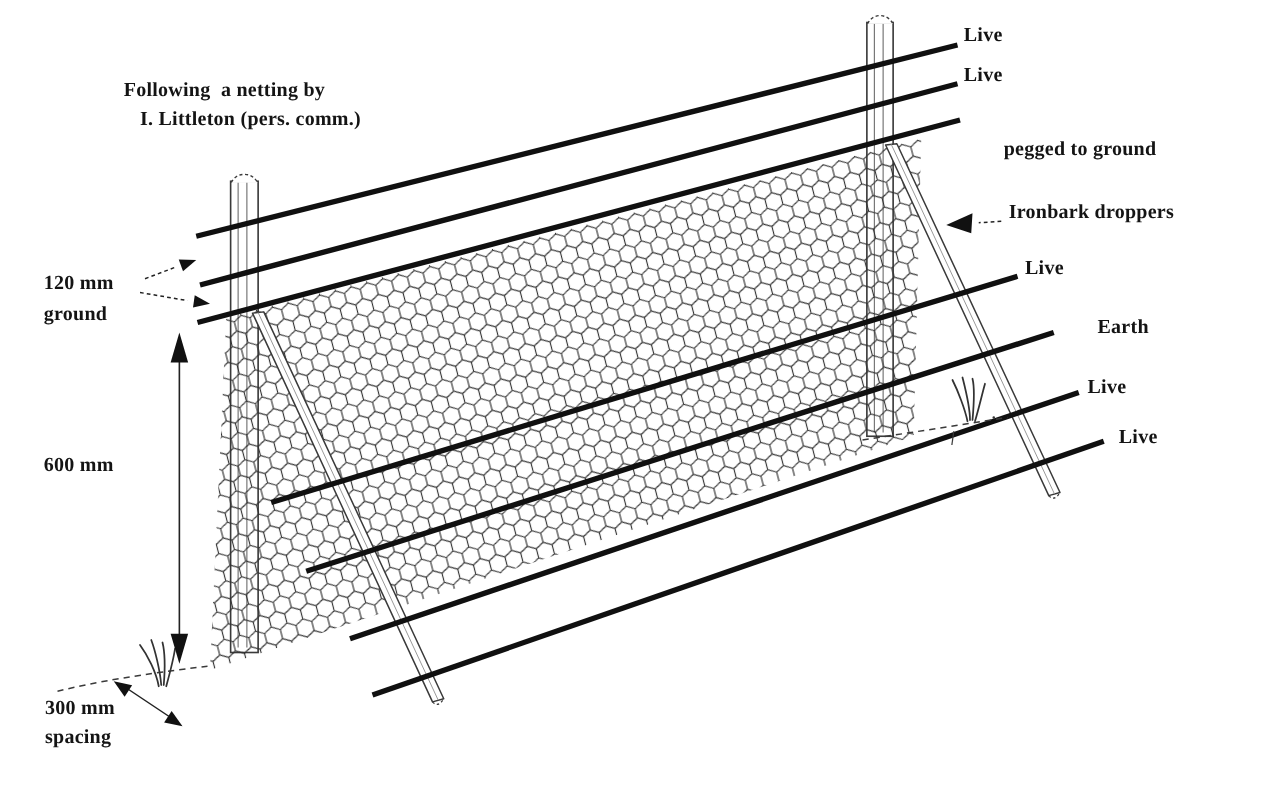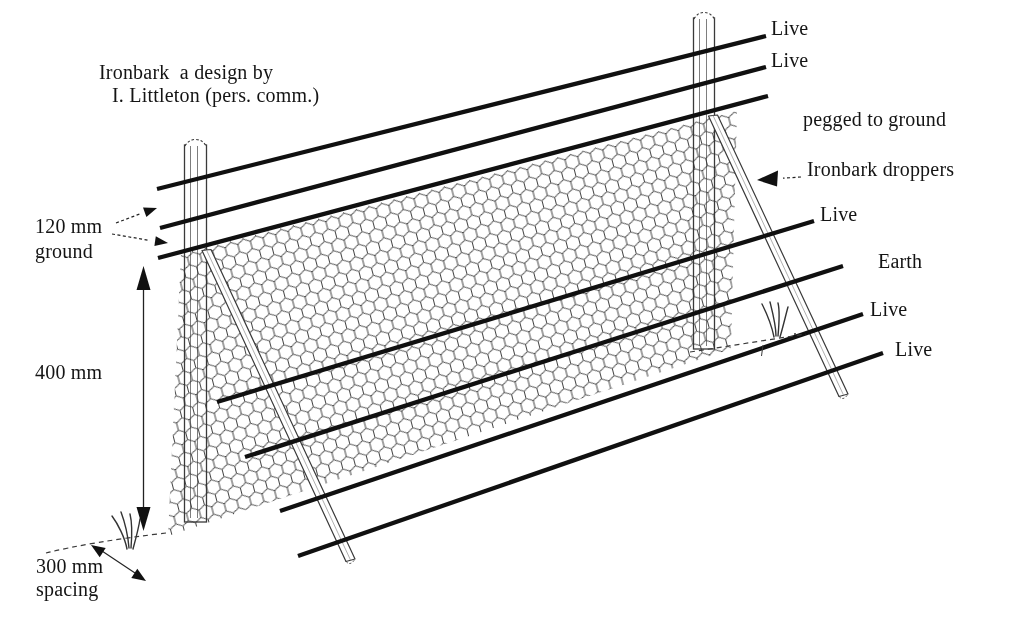--- a/index.html
+++ b/index.html
@@ -2,21 +2,21 @@
 <html><head>
 <meta charset="utf-8">
 <style>
   html,body{margin:0;padding:0;background:#ffffff;}
   .stage{
     position:relative;width:1024px;height:640px;background:#ffffff;
     overflow:hidden;font-family:"Liberation Serif", serif;
   }
   .stage svg{position:absolute;left:0;top:0;}
   .lbl{
-    position:absolute;font-weight:normal;font-size:20px;line-height:21px;
+    position:absolute;font-weight:bold;font-size:16px;line-height:21px;
     color:#141414;white-space:pre;letter-spacing:0.2px;
   }
 </style>
 </head>
 <body>
 
 <div class="stage">
 
   <svg width="1024" height="640" viewBox="0 0 1024 640">
     <defs>
@@ -99,36 +99,36 @@
       <line x1="112" y1="234" x2="150" y2="240.5" stroke="#222222" stroke-width="1.2" stroke-dasharray="3 2.5"></line>
       <polygon points="168,243 154.4,246 155.8,236.2"></polygon>
     </g>
 
     <g fill="#111111">
       <line x1="801" y1="177" x2="783" y2="178.2" stroke="#222222" stroke-width="1.2" stroke-dasharray="3 2.5"></line>
       <polygon points="757,180 778,170.5 777,186.5"></polygon>
     </g>
   </svg>
 
-  <div class="lbl" style="left:99px;top:62px">Ironbark  a design by</div>
+  <div class="lbl" style="left:99px;top:62px">Following  a netting by</div>
   <div class="lbl" style="left:112px;top:85px">I. Littleton (pers. comm.)</div>
 
   <div class="lbl" style="left:771px;top:18px">Live</div>
   <div class="lbl" style="left:771px;top:50px">Live</div>
 
   <div class="lbl" style="left:803px;top:109px">pegged to ground</div>
 
   <div class="lbl" style="left:807px;top:159px">Ironbark droppers</div>
 
   <div class="lbl" style="left:820px;top:204px">Live</div>
   <div class="lbl" style="left:878px;top:251px">Earth</div>
   <div class="lbl" style="left:870px;top:299px">Live</div>
   <div class="lbl" style="left:895px;top:339px">Live</div>
 
   <div class="lbl" style="left:35px;top:216px">120 mm</div>
   <div class="lbl" style="left:35px;top:241px">ground</div>
 
-  <div class="lbl" style="left:35px;top:362px">400 mm</div>
+  <div class="lbl" style="left:35px;top:362px">600 mm</div>
 
   <div class="lbl" style="left:36px;top:556px">300 mm</div>
   <div class="lbl" style="left:36px;top:579px">spacing</div>
 
 </div>
 
 </body></html>

